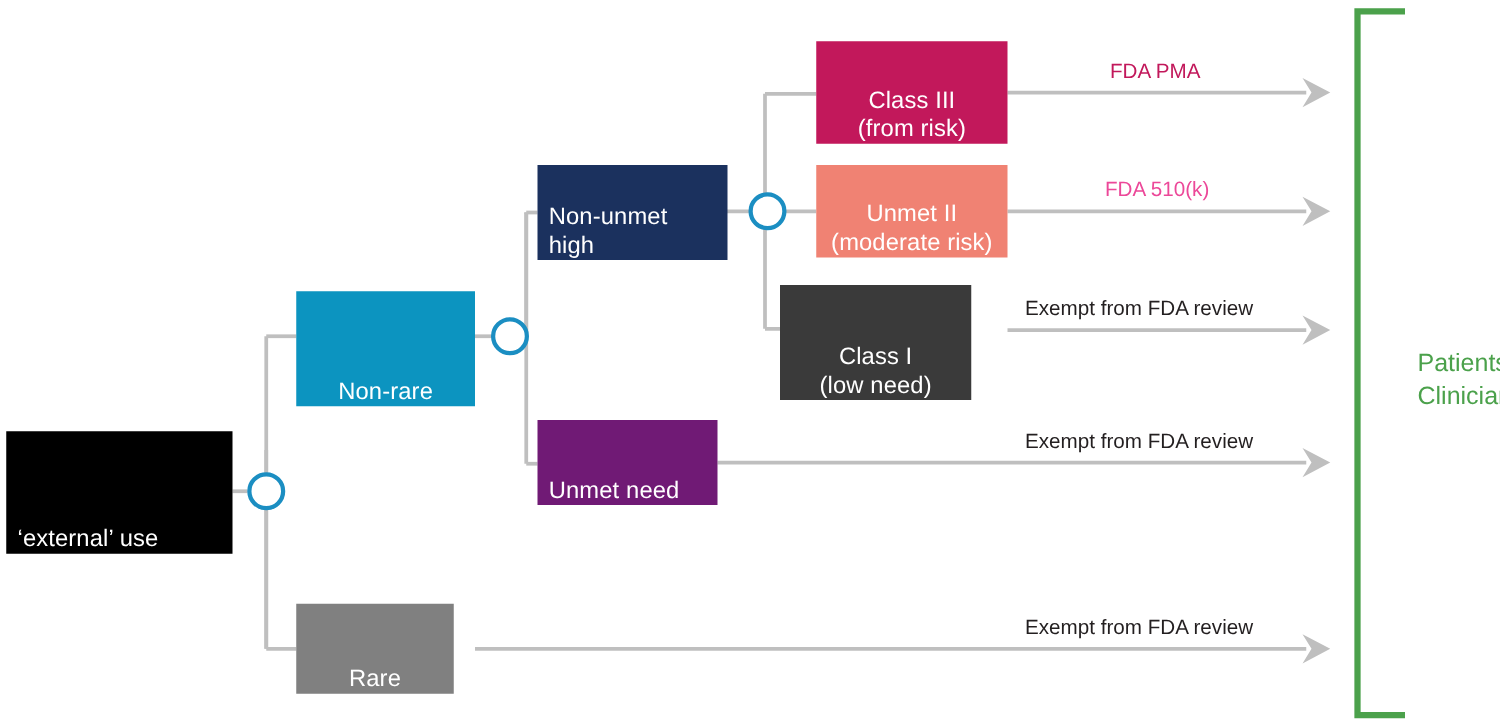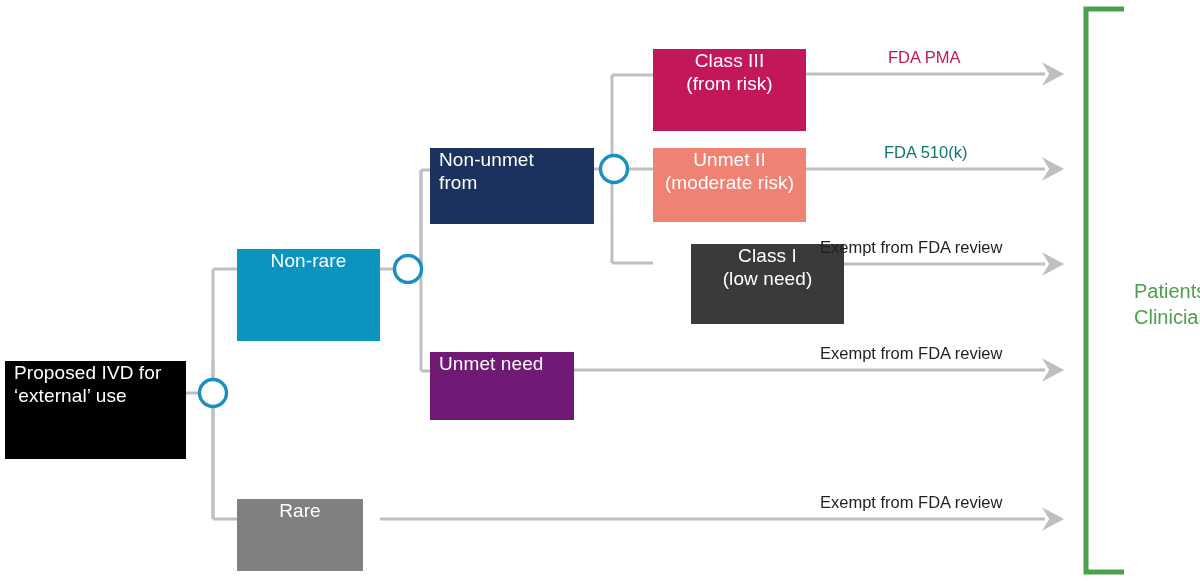--- a/index.html
+++ b/index.html
@@ -17,30 +17,29 @@
   }
   #svg-layer {
     position: absolute;
     left: 0; top: 0;
     width: 1200px;
     height: 581px;
   }
   .node {
     position: absolute;
     display: flex;
-    align-items: flex-start;
+    align-items: flex-end;
     justify-content: center;
     text-align: center;
     color: #ffffff;
     font-size: 19px;
     line-height: 1.22;
     letter-spacing: 0.1px;
     box-sizing: border-box;
     z-index: 3;
-    margin-top: 16px;
   }
   .node.left-align {
     justify-content: flex-start;
     text-align: left;
     padding-left: 9px;
   }
   .edge-label {
     position: absolute;
     font-size: 16.5px;
     white-space: nowrap;
@@ -105,37 +104,37 @@
       <circle cx="213" cy="393" r="13.5"></circle>
       <circle cx="408" cy="269" r="13.5"></circle>
       <circle cx="614" cy="169" r="13.5"></circle>
     </g>
 
     <path d="M1124,9 L1086,9 L1086,572 L1124,572" stroke="#4ba14b" stroke-width="5" fill="none" stroke-linecap="butt" stroke-linejoin="miter"></path>
   </svg>
 
   <div class="node left-align" style="left:5px; top:345px; width:181px; height:98px; background:#000000;">
     <span>
-      <span>Proposed IVD for</span><br>
+      <br>
       <span>‘external’ use</span>
     </span>
   </div>
 
   <div class="node" style="left:237px; top:233px; width:143px; height:92px; background:#0c94c0;">
     <span>Non-rare</span>
   </div>
 
   <div class="node" style="left:237px; top:483px; width:126px; height:72px; background:#808080;">
     <span>Rare</span>
   </div>
 
-  <div class="node left-align" style="left:430px; top:132px; width:164px; height:76px; background:#1b315e;">
+  <div class="node left-align" style="left:430px; top:132px; width:152px; height:76px; background:#1b315e;">
     <span>
       <span>Non-unmet</span><br>
-      <span>from</span>
+      <span>high</span>
     </span>
   </div>
 
   <div class="node left-align" style="left:430px; top:336px; width:144px; height:68px; background:#701a75;">
     <span>Unmet need</span>
   </div>
 
   <div class="node" style="left:653px; top:33px; width:153px; height:82px; background:#c2185b;">
     <span>
       <span>Class III</span><br>
@@ -143,30 +142,30 @@
     </span>
   </div>
 
   <div class="node" style="left:653px; top:132px; width:153px; height:74px; background:#f08273;">
     <span>
       <span>Unmet II</span><br>
       <span>(moderate risk)</span>
     </span>
   </div>
 
-  <div class="node" style="left:691px; top:228px; width:153px; height:80px; background:#3a3a3a;">
+  <div class="node" style="left:624px; top:228px; width:153px; height:92px; background:#3a3a3a;">
     <span>
       <span>Class I</span><br>
       <span>(low need)</span>
     </span>
   </div>
 
   <div class="edge-label" style="left:888px; top:48px; color:#c2185b;">FDA PMA</div>
 
-  <div class="edge-label" style="left:884px; top:143px; color:#0f766e;">FDA 510(k)</div>
+  <div class="edge-label" style="left:884px; top:143px; color:#ec4899;">FDA 510(k)</div>
 
   <div class="edge-label" style="left:820px; top:238px; color:#231f20;">Exempt from FDA review</div>
 
   <div class="edge-label" style="left:820px; top:344px; color:#231f20;">Exempt from FDA review</div>
 
   <div class="edge-label" style="left:820px; top:493px; color:#231f20;">Exempt from FDA review</div>
 
   <div class="outcome-label" style="left:1134px; top:278px;">
     <span>Patients</span><br>
     <span>Clinicians</span>

